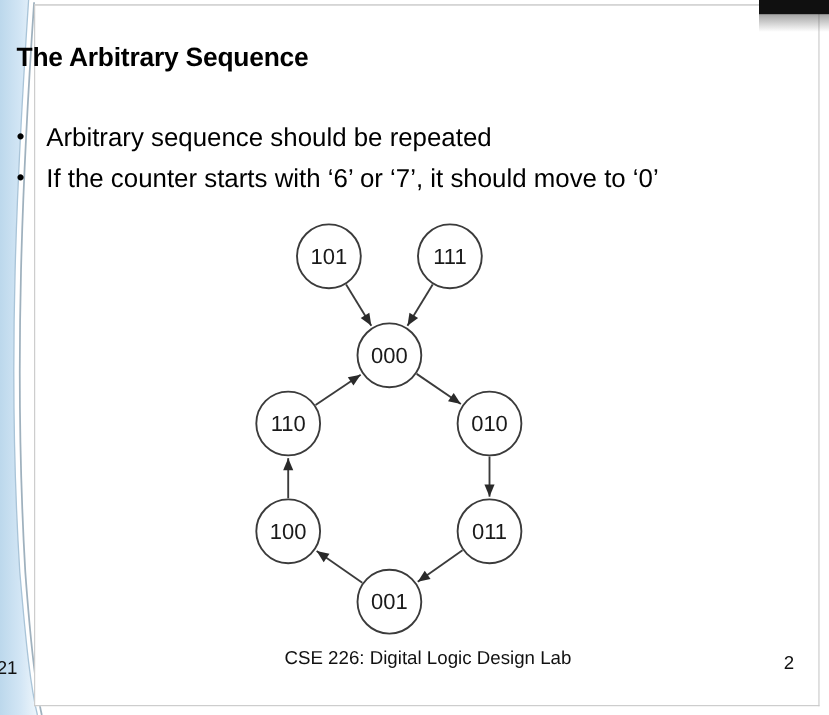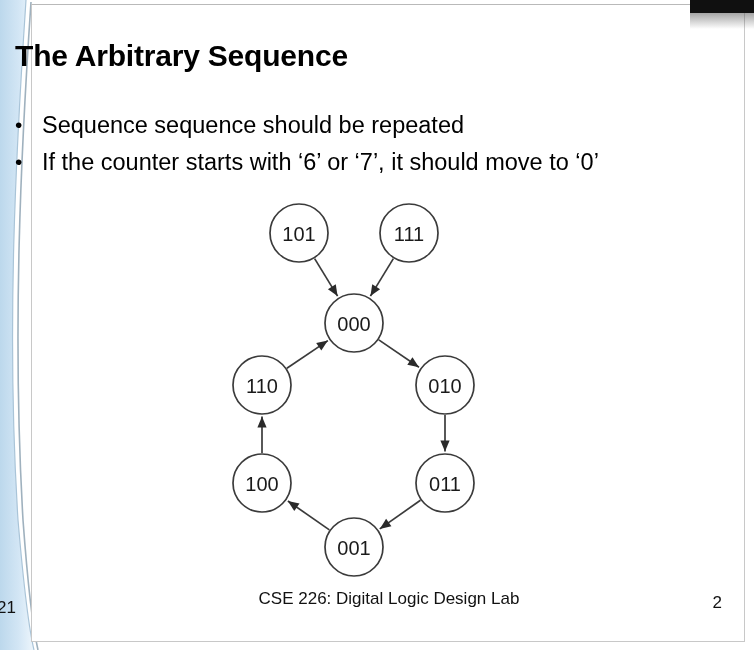--- a/index.html
+++ b/index.html
@@ -74,21 +74,21 @@
     left: 0; top: 0;
     width: 100%; height: 100%;
   }
 
   
   .slide-title {
     position: absolute;
     left: -17px;
     top: 34px;
     width: 700px;
-    font-size: 30px;
+    font-size: 24px;
     font-weight: bold;
     color: #000000;
     letter-spacing: -0.2px;
     white-space: nowrap;
   }
 
   
   .bullet-list {
     position: absolute;
     left: -17px;
@@ -199,21 +199,21 @@
   <div class="top-black-bar"></div>
 
   <div class="slide-page">
     <div class="slide-inner">
 
       <div class="slide-title">The Arbitrary Sequence</div>
 
       <div class="bullet-list">
         <div class="bullet-row">
           <span class="bullet-dot">•</span>
-          <span class="bullet-text">Sequence sequence should be repeated</span>
+          <span class="bullet-text">Arbitrary sequence should be repeated</span>
         </div>
         <div class="bullet-row">
           <span class="bullet-dot">•</span>
           <span class="bullet-text">If the counter starts with ‘6’ or ‘7’, it should move to ‘0’</span>
         </div>
       </div>
 
       <div class="diagram-wrap">
         <svg id="diagram-svg" width="330" height="390" viewBox="0 0 330 390" xmlns="http://www.w3.org/2000/svg">
           <g id="edges-layer">

